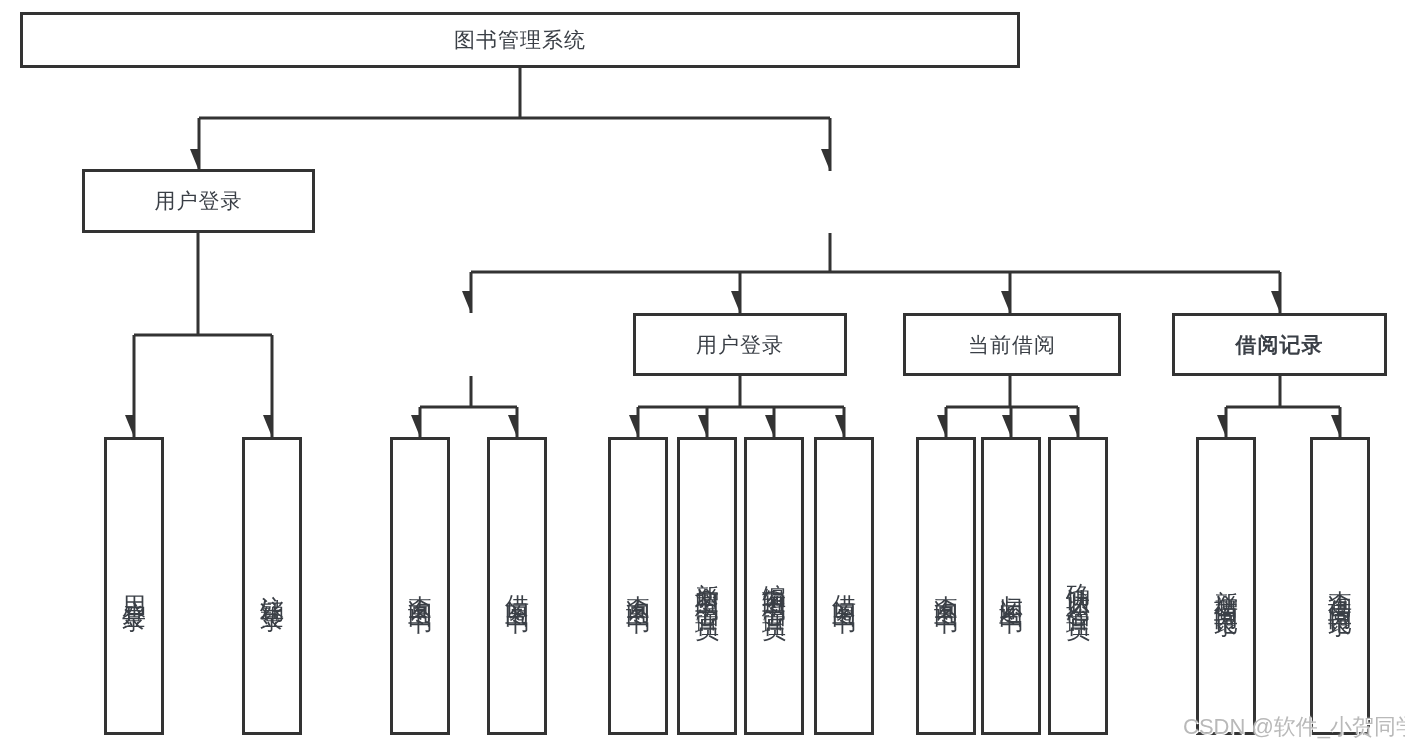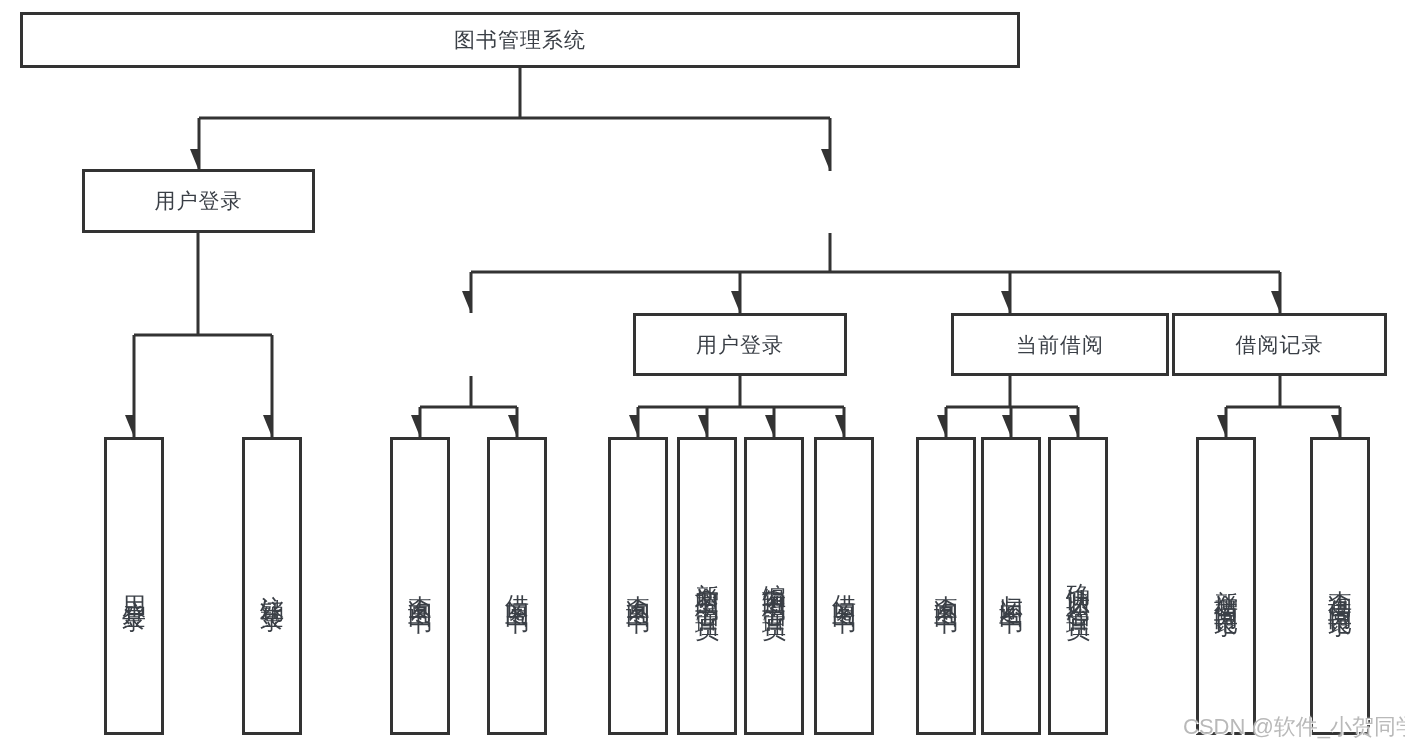--- a/index.html
+++ b/index.html
@@ -25,22 +25,22 @@
     align-items: center;
     justify-content: center;
     color: #3a3f46;
   }
   .hlabel { font-size: 21px; letter-spacing: 1px; white-space: nowrap; }
   .root-box   { left: 20px;   top: 12px;  width: 1000px; height: 56px; }
   .box-l2-a   { left: 82px;   top: 169px; width: 233px;  height: 64px; }
   .box-l2-b   { left: 712px;  top: 169px; width: 235px;  height: 64px; }
   .box-l3-a   { left: 363px;  top: 313px; width: 216px;  height: 63px; }
   .box-l3-b   { left: 633px;  top: 313px; width: 214px;  height: 63px; }
-  .box-l3-c   { left: 903px;  top: 313px; width: 218px;  height: 63px; margin-left: 48px; }
-  .box-l3-d   { left: 1172px; top: 313px; width: 215px;  height: 63px; }
+  .box-l3-c   { left: 903px;  top: 313px; width: 218px;  height: 63px; }
+  .box-l3-d   { left: 1172px; top: 313px; width: 215px;  height: 63px; font-weight: bold; }
   .vbox {
     position: absolute;
     box-sizing: border-box;
     top: 437px;
     width: 60px;
     height: 298px;
     border: 3px solid #333333;
     background: #ffffff;
     display: flex;
     align-items: center;

